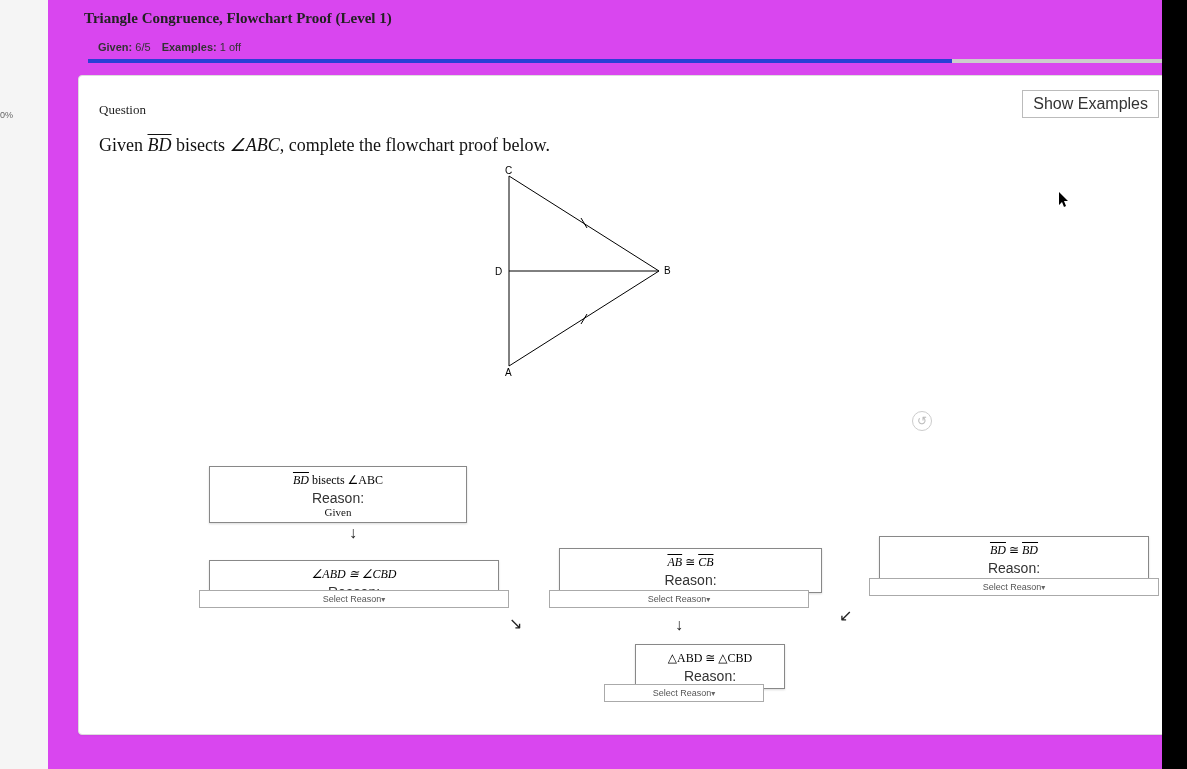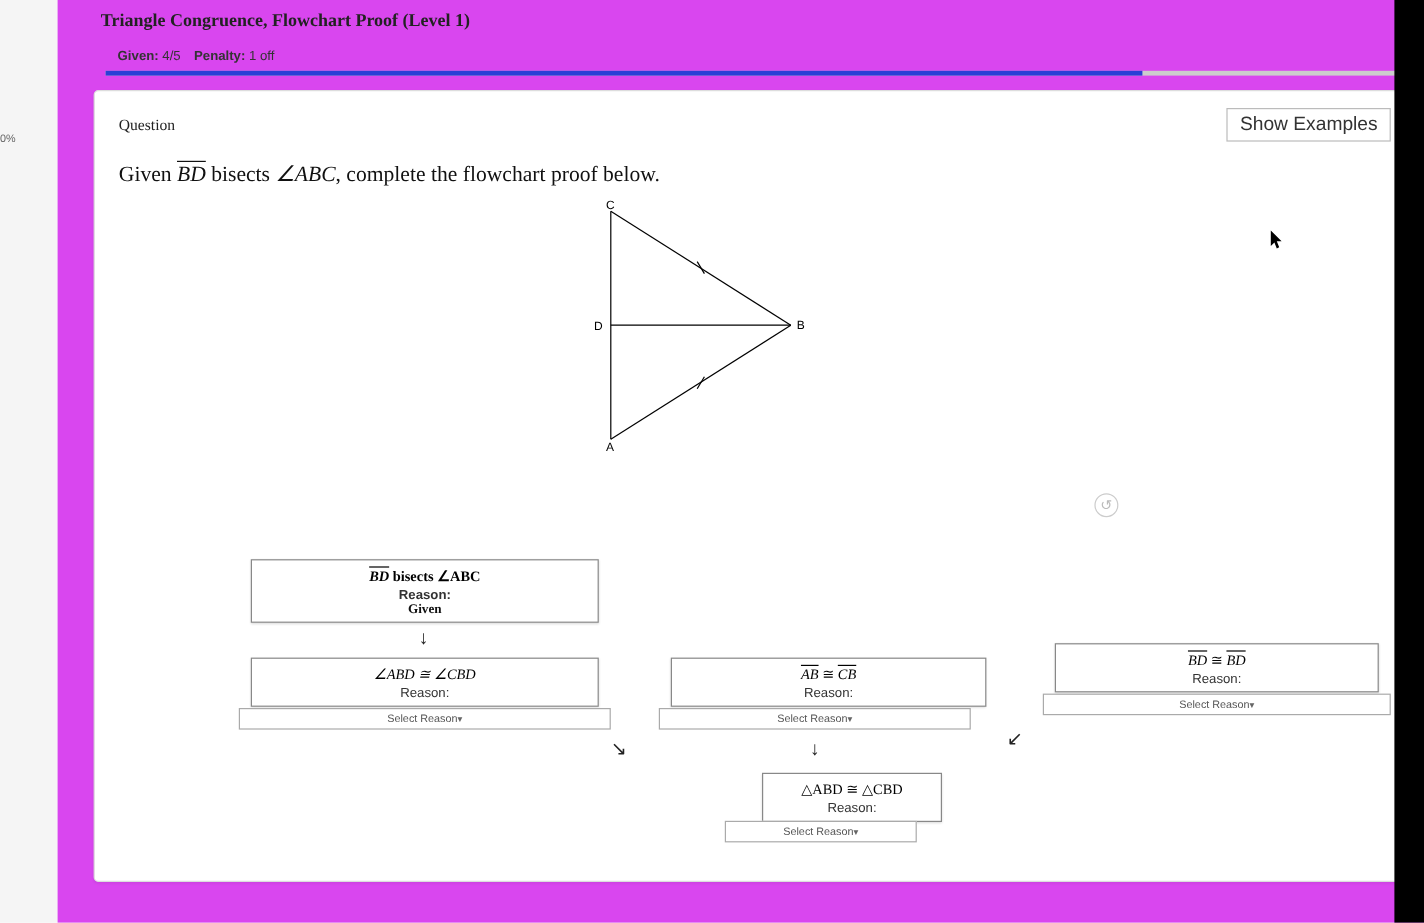--- a/index.html
+++ b/index.html
@@ -49,21 +49,21 @@
     padding: 14px 18px 10px 20px;
     background: #fff;
     font-family: Arial, sans-serif;
     box-shadow: 0 1px 2px rgba(0,0,0,0.05);
     position: relative;
     height: 660px;
   }
   .q-header {
     display: flex;
     justify-content: space-between;
-    align-items: center;
+    align-items: flex-end;
   }
   .q-title { font-size: 13px; color: #222; font-weight: 500; font-family: Georgia, serif;}
   .show-ex {
     border: 1px solid #bbb;
     padding: 4px 10px;
     font-size: 16px;
     color: #333;
     background: #fff;
     cursor: pointer;
   }
@@ -87,21 +87,21 @@
   }
   .box {
     position: absolute;
     border: 1px solid #888;
     background: #fff;
     text-align: center;
     padding: 6px 8px 4px 8px;
     box-shadow: 0 1px 2px rgba(0,0,0,0.15);
   }
   .box .stmt { font-size: 12px; font-family: Georgia, serif; font-style: italic; }
-  .box .reason-lbl { font-size: 11px; color: #333; margin-top: 2px; font-family: Arial, sans-serif; font-style: normal;}
+  .box .reason-lbl { font-size: 14px; color: #333; margin-top: 2px; font-family: Arial, sans-serif; font-style: normal;}
   .box .reason-val { font-size: 11px; color: #111; font-family: Georgia, serif; }
   .select-reason {
     position: absolute;
     border: 1px solid #aaa;
     background: #fff;
     font-size: 9px;
     color: #555;
     padding: 3px 6px;
     display: flex;
     justify-content: center;
@@ -138,22 +138,22 @@
 <body>
 
 <div class="left-gutter">0%</div>
 
 <div class="page">
 
   <div class="page-title">Triangle Congruence, Flowchart Proof (Level 1)</div>
 
   <div class="score-row">
     <span class="score">Given:</span>
-    <span>4/5</span>
-    <span class="penalty">Penalty:</span>
+    <span>6/5</span>
+    <span class="penalty">Examples:</span>
     <span>1 off</span>
   </div>
 
   <div class="progress-wrap">
     <div class="progress-fill"></div>
   </div>
 
   <div class="card">
 
     <div class="q-header">
@@ -185,31 +185,31 @@
         <text x="205" y="108" font-size="10" font-family="Arial">B</text>
       </svg>
     </div>
 
     <div class="hint-circle">
       <span>↺</span>
     </div>
 
     <div class="flow">
 
-      <div class="box" style="left:130px; top:0; width:290px;font-weight:bold;">
+      <div class="box" style="left:130px; top:0; width:258px;">
         <div class="stmt">
           <span class="overline">BD</span><span style="font-style:normal"> bisects ∠ABC</span>
         </div>
         <div class="reason-lbl">Reason:</div>
         <div class="reason-val">Given</div>
       </div>
 
       <div class="arrow" style="left:270px; top:58px;">↓</div>
 
-      <div class="box" style="left:130px; top:82px; width:290px;">
+      <div class="box" style="left:130px; top:94px; width:290px;">
         <div class="stmt">∠ABD ≅ ∠CBD</div>
         <div class="reason-lbl">Reason:</div>
       </div>
       <div class="select-reason" style="left:120px; top:124px; width:310px;">
         <span>Select Reason</span>
         <span class="caret">▾</span>
       </div>
 
       <div class="box" style="left:480px; top:82px; width:263px;">
         <div class="stmt">

